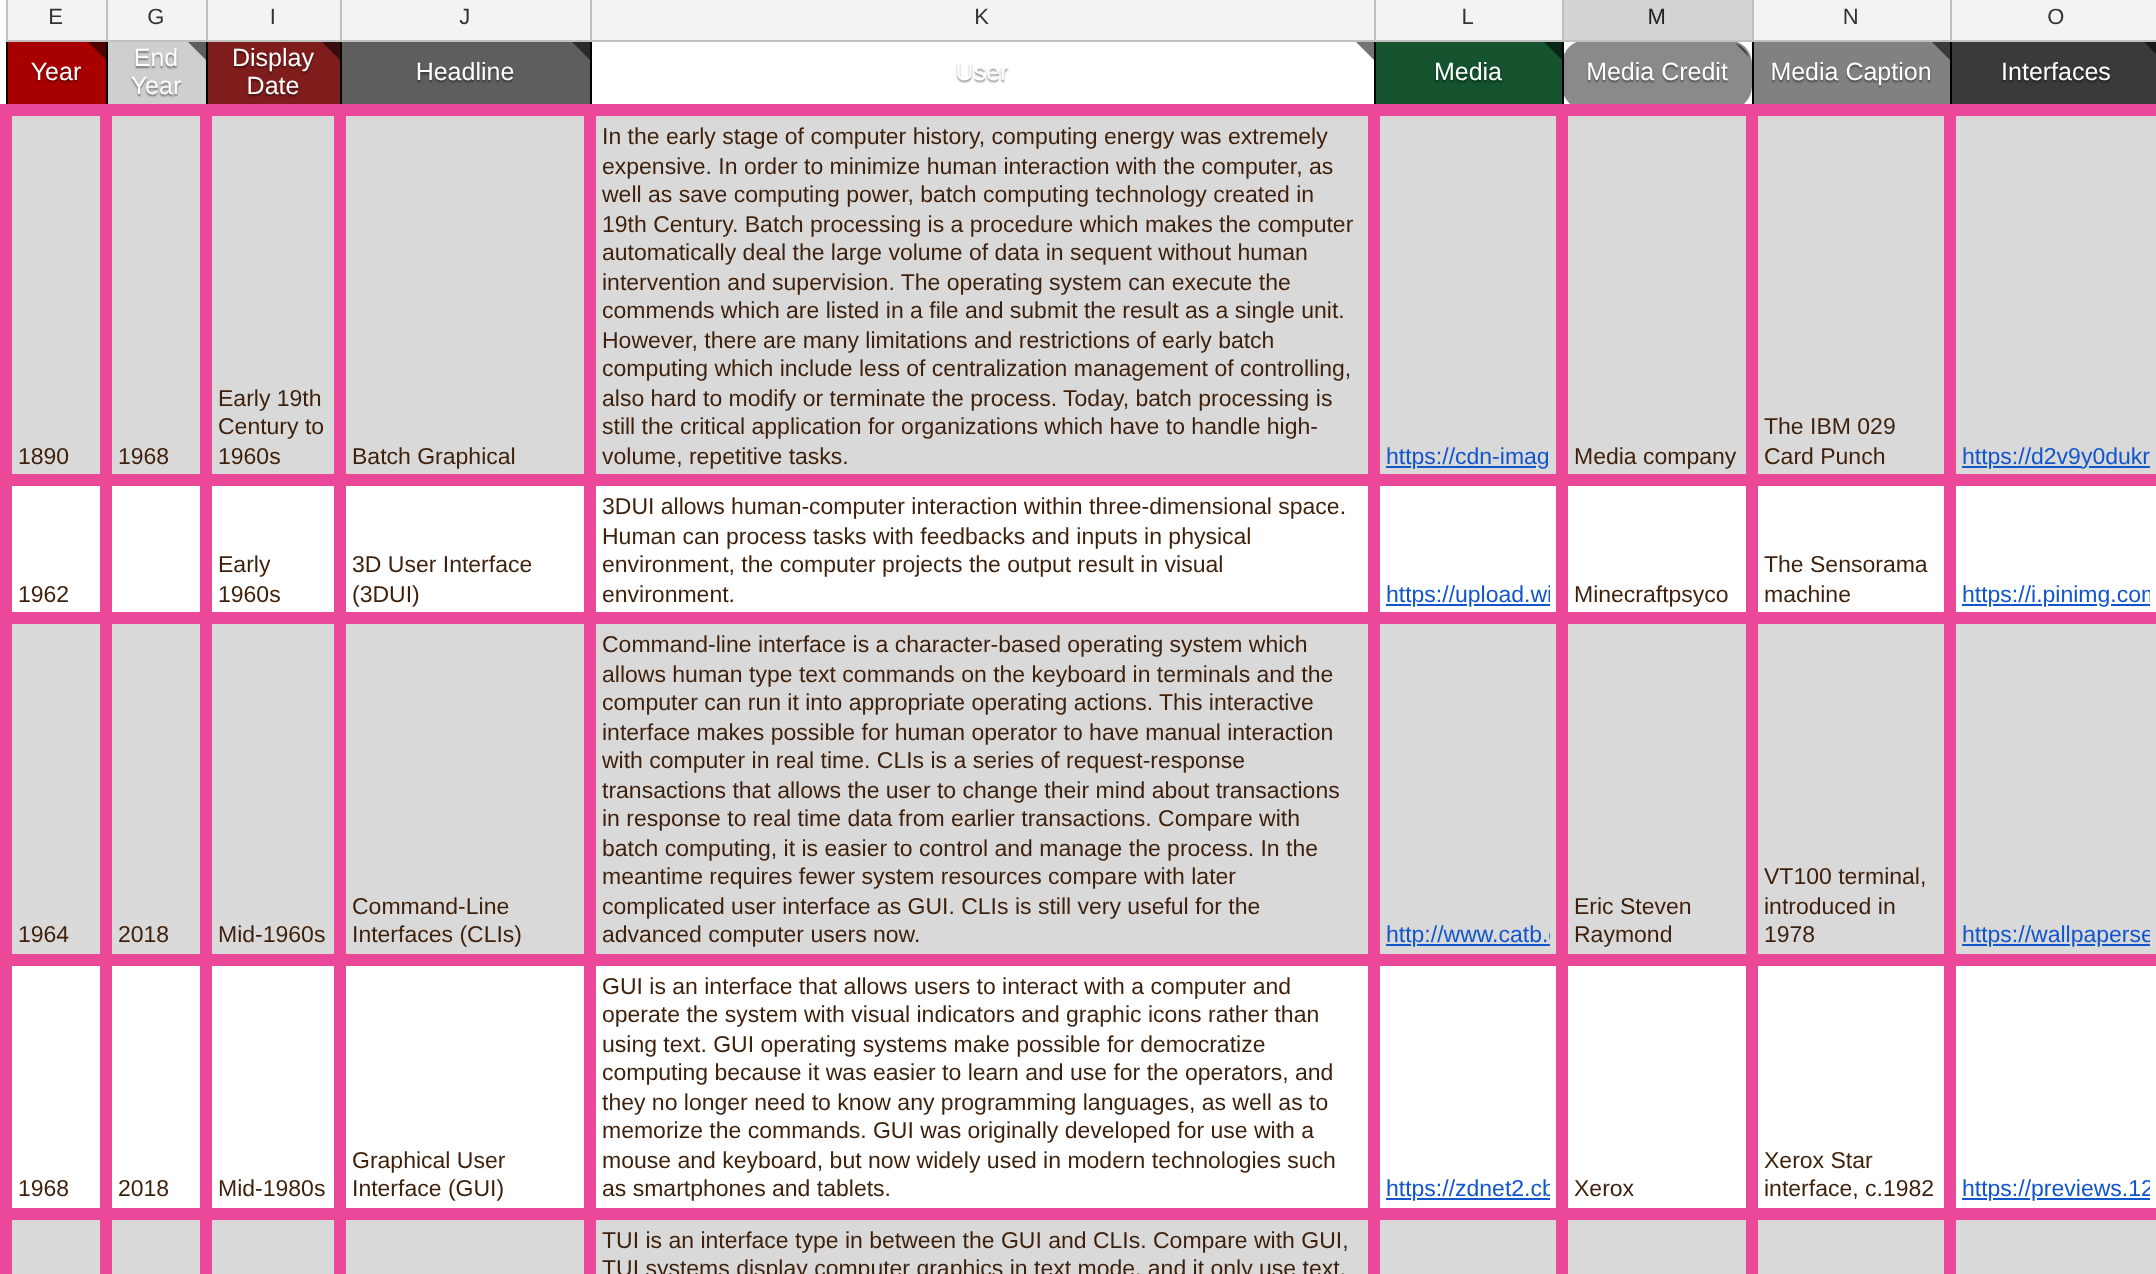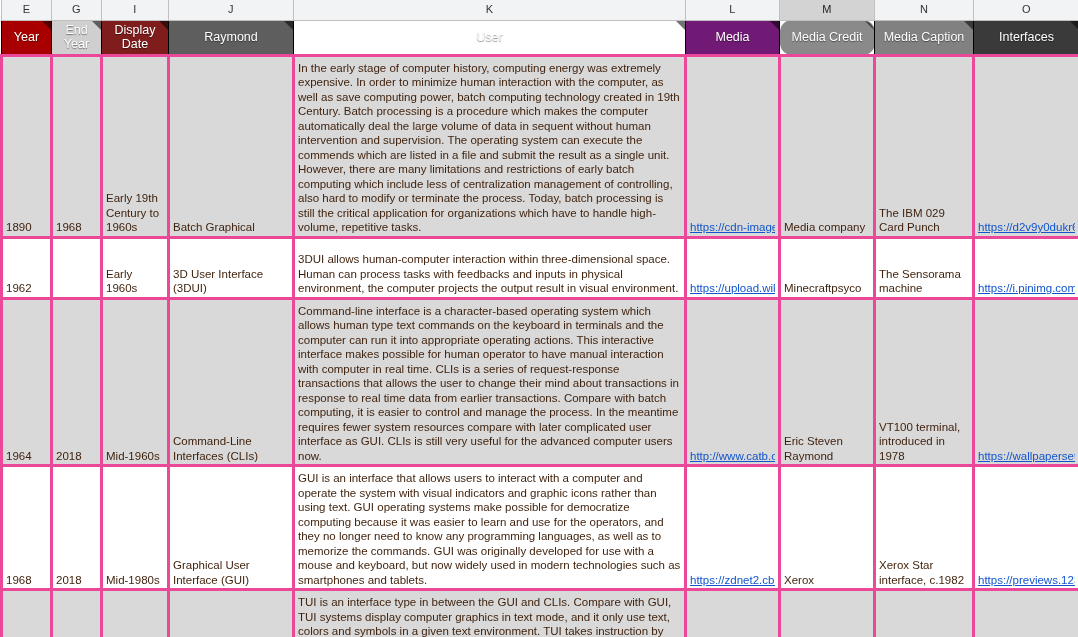--- a/index.html
+++ b/index.html
@@ -68,28 +68,28 @@
     top: 0; right: 0;
     border-left: 9px solid transparent;
     border-top: 9px solid rgba(0,0,0,.55);
   }
 
   .h-year       { background: #a80000; }
   .h-endyear    { background: #cfcfcf; }
   .h-display    { background: #7f1d1d; }
   .h-headline   { background: #5e5e5e; }
   .h-text       { background: #ffffff; }
-  .h-media      { background: #701a75; margin-top: 28px; }
+  .h-media      { background: #14532d; margin-top: 28px; }
   .h-mediacred  { background: #8a8a8a; border-radius: 12px; }
   .h-mediacap   { background: #818181; }
   .h-background { background: #3a3a3a; }
 
   
   td.cell {
-    border: 3px solid #ec4899;
+    border: 6px solid #ec4899;
     padding: 2px 3px 1px 3px;
     vertical-align: bottom;
     font-size: 11.5px;
     line-height: 14.5px;
     color: #3d1f0a;
     background: #ffffff;
     overflow: hidden;
     white-space: normal;
     word-wrap: break-word;
   }
@@ -139,21 +139,21 @@
         <th>L</th>
         <th class="active">M</th>
         <th>N</th>
         <th>O</th>
       </tr>
 
       <tr class="fieldhead">
         <td class="h-year">Year</td>
         <td class="h-endyear">End Year</td>
         <td class="h-display">Display Date</td>
-        <td class="h-headline">Raymond</td>
+        <td class="h-headline">Headline</td>
         <td class="h-text">User</td>
         <td class="h-media">Media</td>
         <td class="h-mediacred">Media Credit</td>
         <td class="h-mediacap">Media Caption</td>
         <td class="h-background">Interfaces</td>
       </tr>
     </thead>
 
     <tbody>
 

